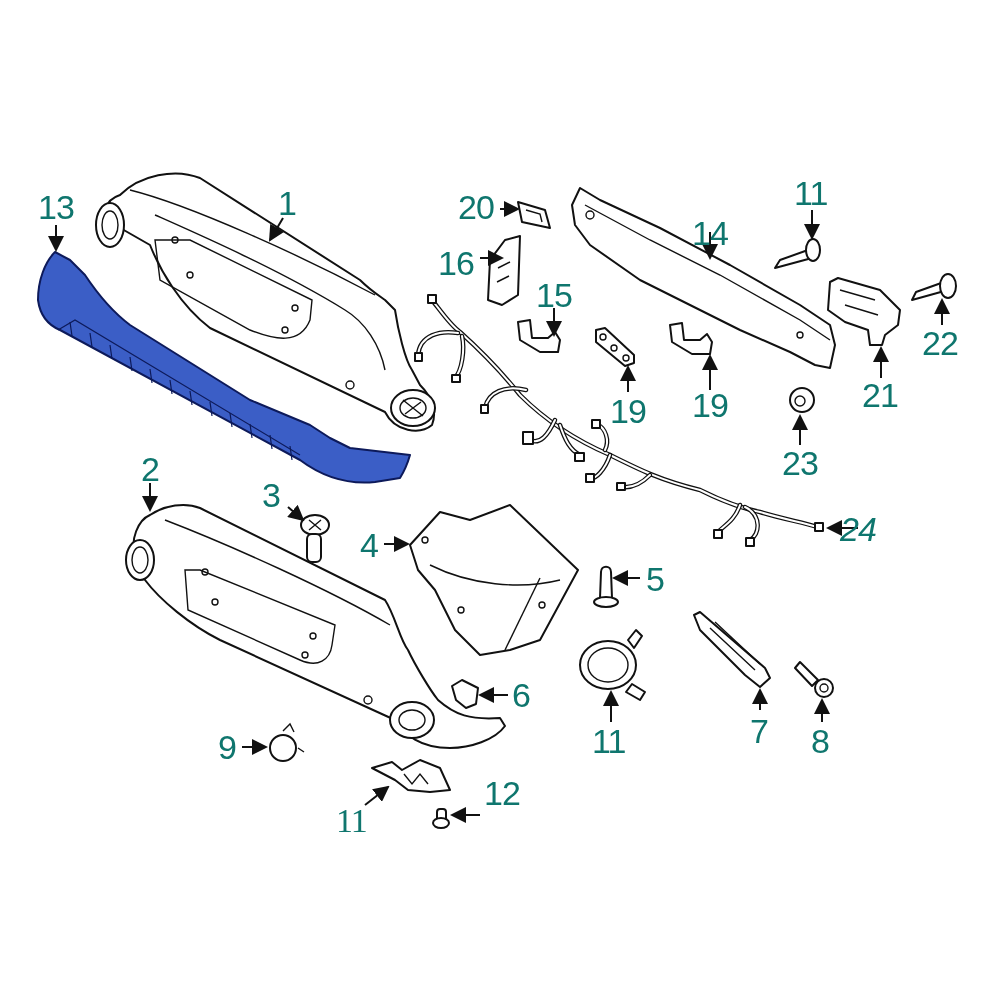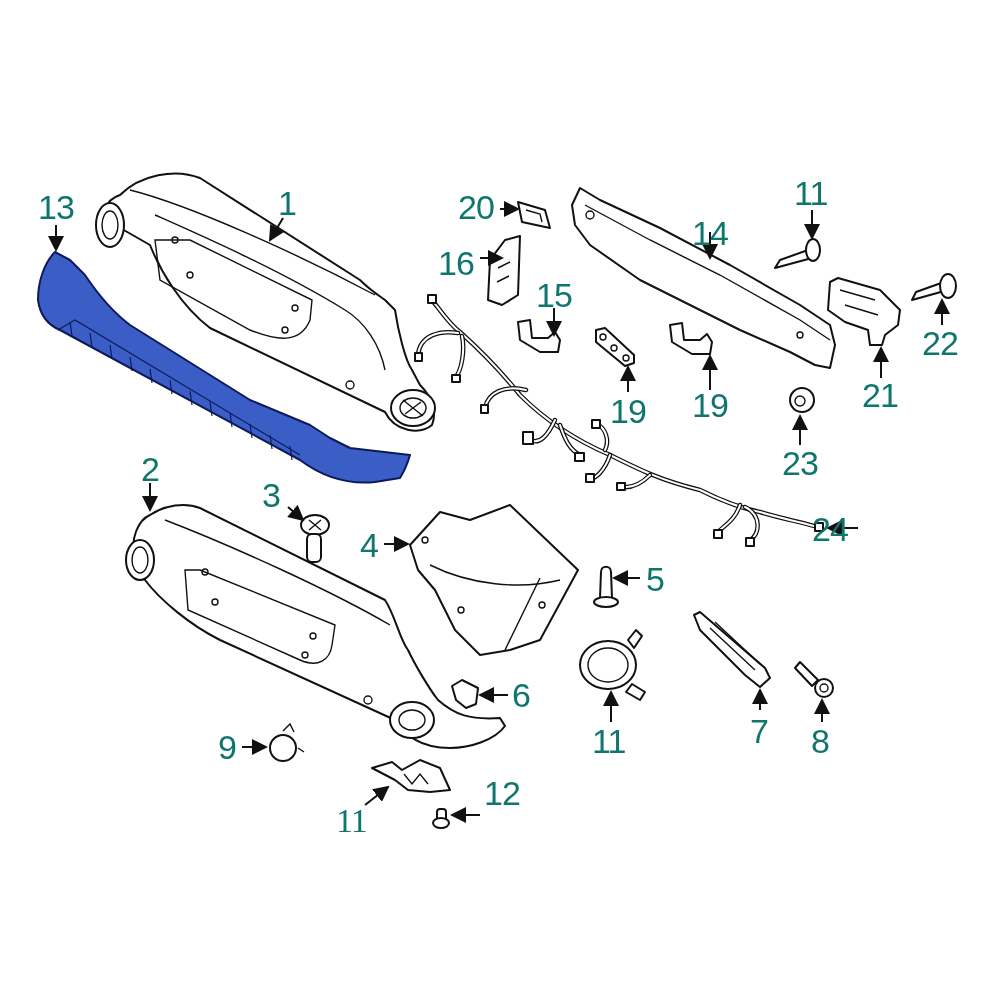--- a/index.html
+++ b/index.html
@@ -254,13 +254,13 @@
 <div class="label" style="left:692px;top:200px;margin-top:16px;">14</div>
 <div class="label" style="left:794px;top:176px;">11</div>
 <div class="label" style="left:438px;top:246px;">16</div>
 <div class="label" style="left:536px;top:278px;">15</div>
 <div class="label" style="left:610px;top:394px;">19</div>
 <div class="label" style="left:692px;top:388px;">19</div>
 <div class="label" style="left:458px;top:190px;">20</div>
 <div class="label" style="left:862px;top:378px;text-align:right;">21</div>
 <div class="label" style="left:922px;top:326px;">22</div>
 <div class="label" style="left:782px;top:446px;">23</div>
-<div class="label" style="left:812px;top:512px;">24</div>
+<div class="label" style="left:840px;top:512px;font-style:italic;">24</div>
 
 </body></html>

